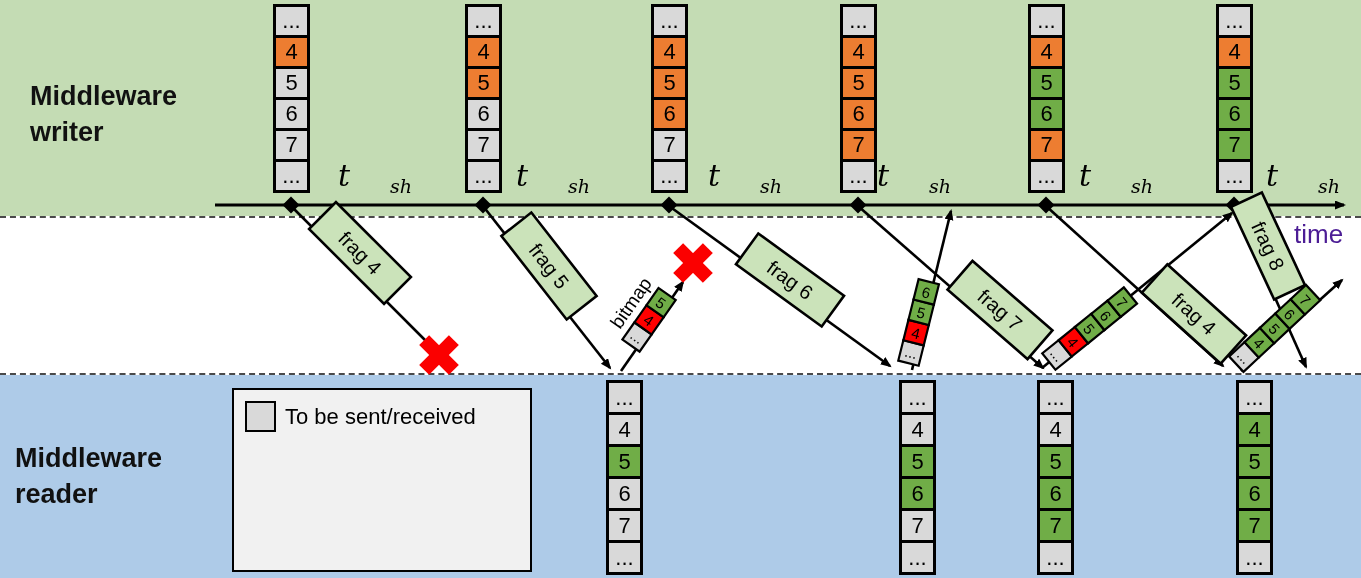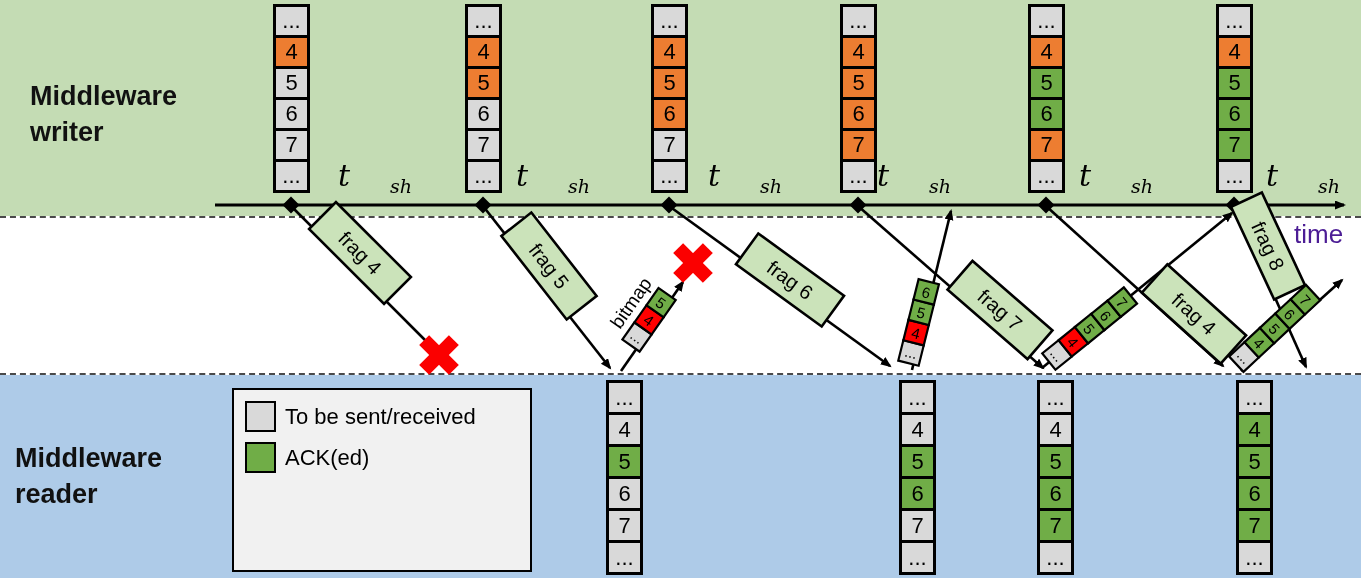--- a/index.html
+++ b/index.html
@@ -160,24 +160,20 @@
     <div class="cell" data-state="ack">6</div>
     <div class="cell" data-state="ack">7</div>
     <div class="cell" data-state="tbs">...</div>
   </div>
 
   <div class="legend">
     <div class="legend-item">
       <span class="swatch" data-state="tbs"></span>
       <span class="legend-label">To be sent/received</span>
     </div>
-    <div class="legend-item">
-      <span class="swatch" data-state="ack"></span>
-      <span class="legend-label">ACK(ed)</span>
-    </div>
   </div>
 
   <svg class="overlay" width="1361" height="578" viewBox="0 0 1361 578">
     <defs>
       <marker id="ah" markerWidth="12" markerHeight="10" refX="9" refY="4.5" orient="auto" markerUnits="userSpaceOnUse">
         <path d="M0,0 L11,4.5 L0,9 z" fill="#000"></path>
       </marker>
     </defs>
 
     <line class="timeline" x1="215" y1="205" x2="1344" y2="205" marker-end="url(#ah)"></line>

